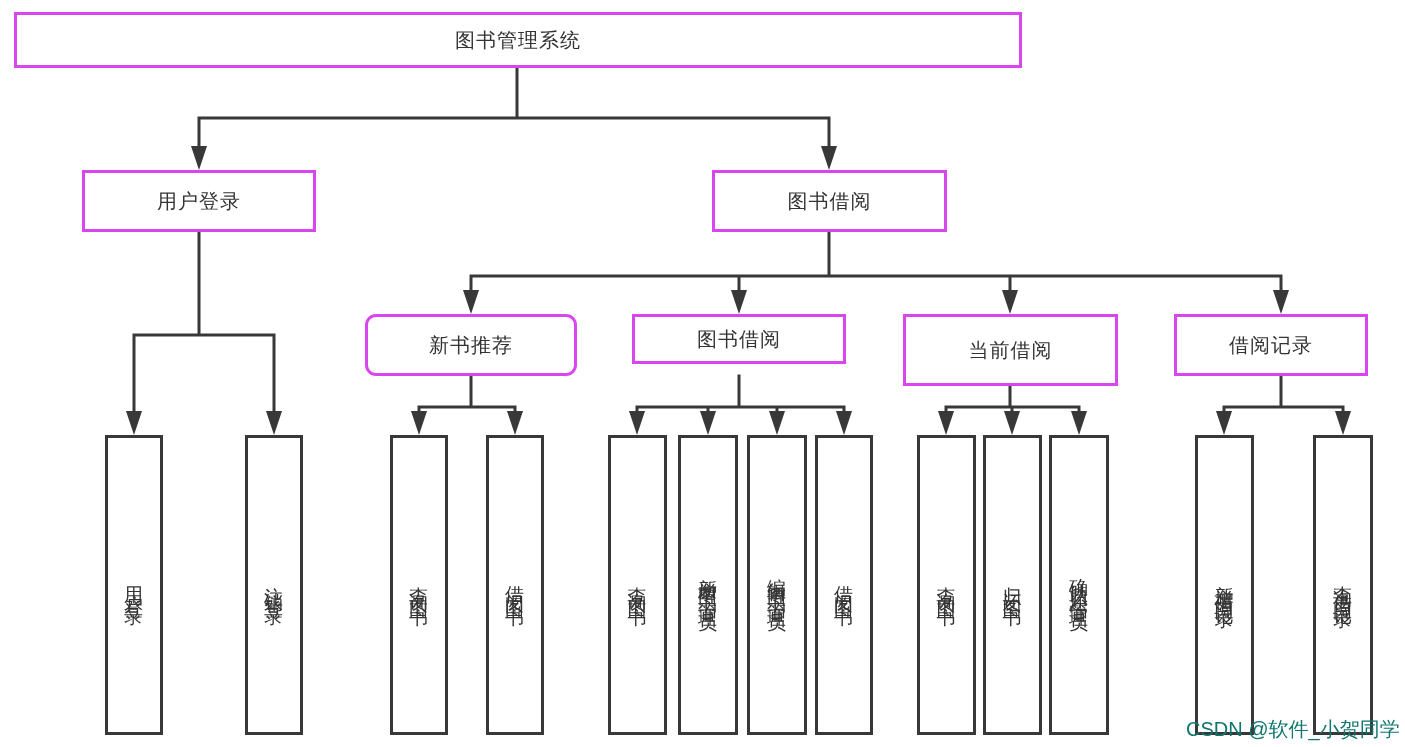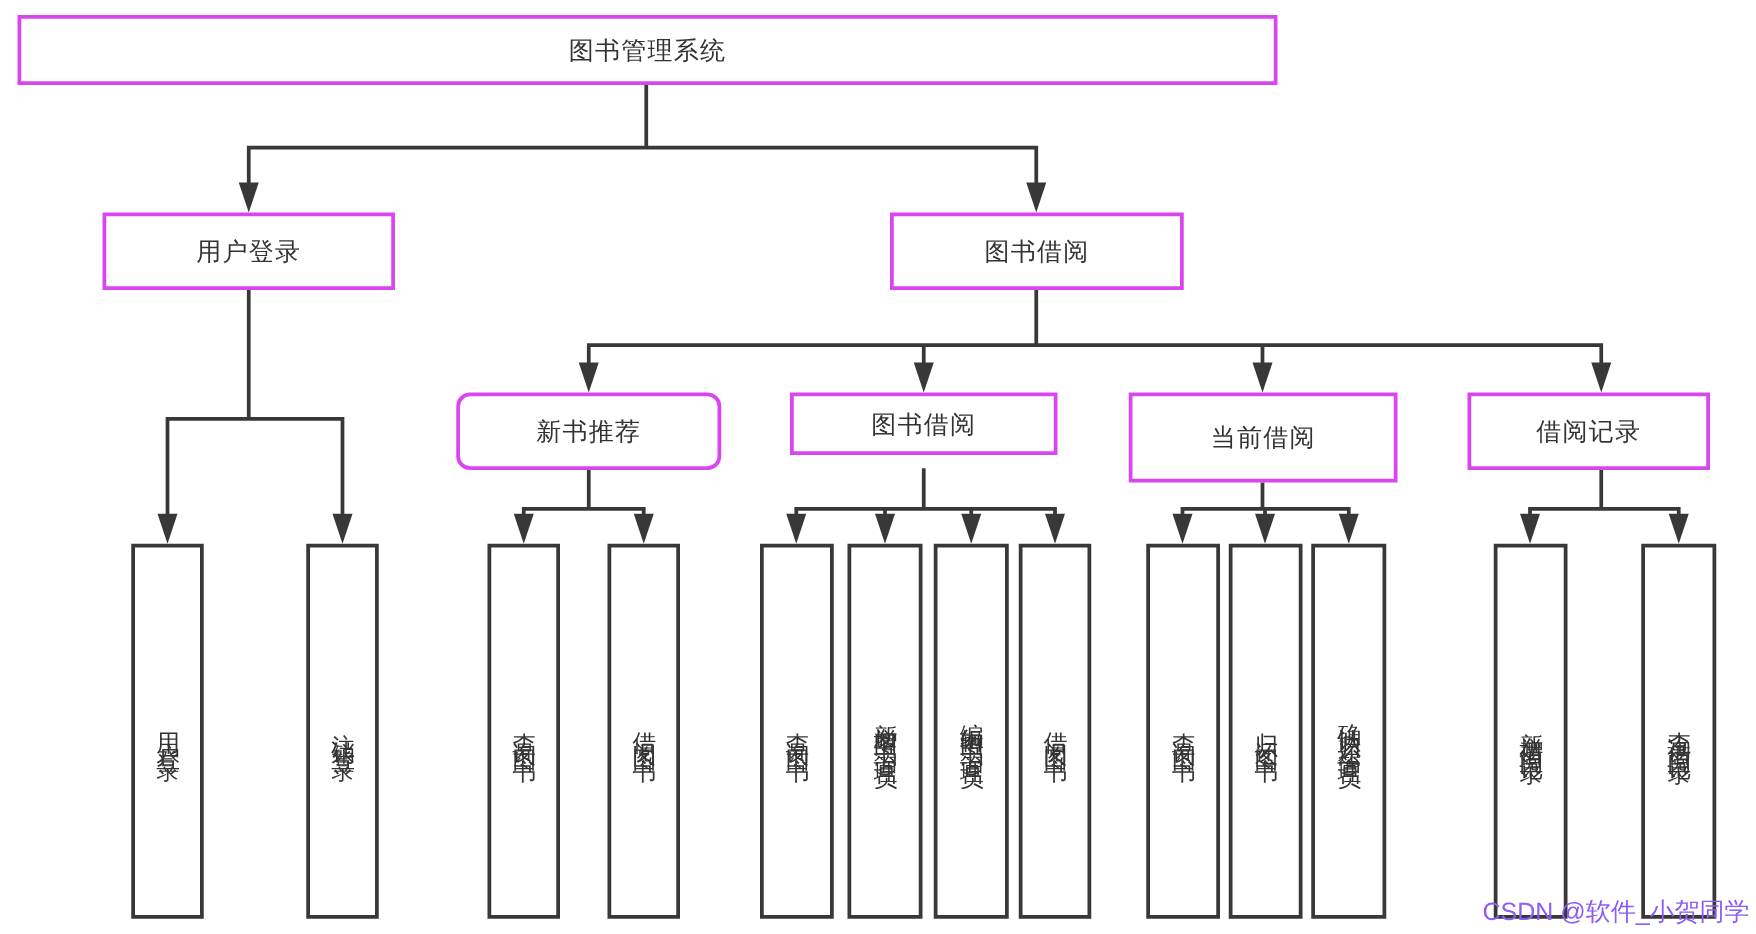--- a/index.html
+++ b/index.html
@@ -50,21 +50,21 @@
     color: #333333;
     font-size: 19px;
     letter-spacing: 7px;
     line-height: 1;
   }
   .watermark {
     position: absolute;
     left: 1186px;
     top: 716px;
     font-size: 20px;
-    color: #8b5cf6;
+    color: #0f766e;
     letter-spacing: 0px;
     z-index: 10;
     white-space: nowrap;
   }
 </style>
 </head>
 <body>
 
 <div id="stage">
 

